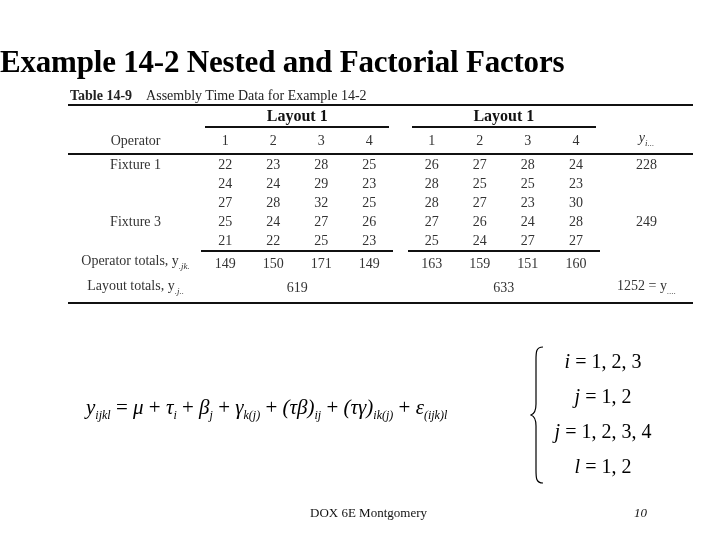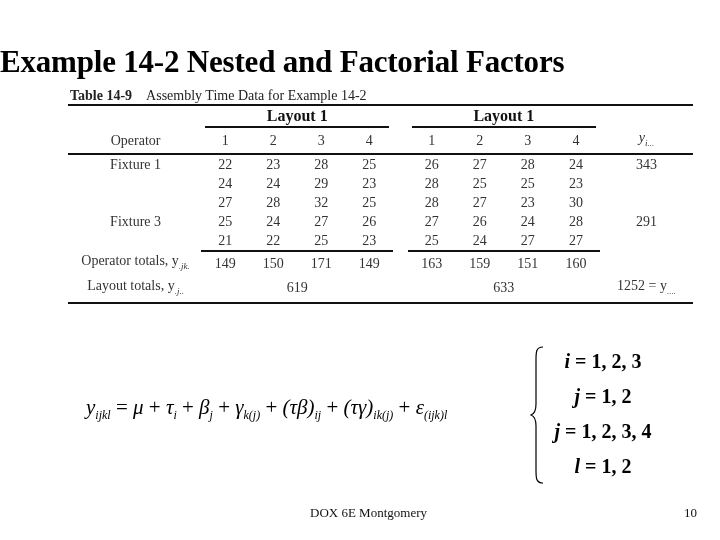--- a/index.html
+++ b/index.html
@@ -21,21 +21,21 @@
   .row-head td { border-bottom:2px solid #111; }
   .tot-top td.c { border-top:2px solid #111; }
   .bottom-rule { height:2px; background:#111; margin-top:2px; }
   .ital { font-style:italic; }
   sub { font-size:9px; }
   .eq { position:absolute; left:86px; top:395px; font-size:21px;
         font-family:"Liberation Serif", "DejaVu Serif", serif; white-space:nowrap; }
   .eq i { font-style:italic; }
   .eq sub { font-size:12px; font-style:italic; }
   .brace { position:absolute; left:530px; top:346px; width:14px; height:138px; }
-  .conds { position:absolute; left:548px; top:344px; width:110px; font-size:20px;font-weight:bold; }
+  .conds { position:absolute; left:548px; top:344px; width:110px; font-size:20px; }
   .conds div { height:35px; line-height:35px; text-align:center; }
   .conds i { font-style:italic; }
   .footer { position:absolute; top:505px; font-size:13px; color:#111; }
 </style>
 </head>
 <body>
 
 <div class="title">Example 14-2 Nested and Factorial Factors</div>
 
 <div class="tbl-wrap">
@@ -73,21 +73,21 @@
       <td class="lbl">Fixture 1</td>
       <td class="c">22</td>
           <td class="c">23</td>
           <td class="c">28</td>
           <td class="c">25</td>
       <td class="gap"></td>
       <td class="c">26</td>
           <td class="c">27</td>
           <td class="c">28</td>
           <td class="c">24</td>
-      <td class="yt">343</td>
+      <td class="yt">228</td>
     </tr>
     <tr>
       <td class="lbl"></td>
       <td class="c">24</td>
           <td class="c">24</td>
           <td class="c">29</td>
           <td class="c">23</td>
       <td class="gap"></td>
       <td class="c">28</td>
           <td class="c">25</td>
@@ -112,21 +112,21 @@
       <td class="lbl">Fixture 3</td>
       <td class="c">25</td>
           <td class="c">24</td>
           <td class="c">27</td>
           <td class="c">26</td>
       <td class="gap"></td>
       <td class="c">27</td>
           <td class="c">26</td>
           <td class="c">24</td>
           <td class="c">28</td>
-      <td class="yt">291</td>
+      <td class="yt">249</td>
     </tr>
     <tr>
       <td class="lbl"></td>
       <td class="c">21</td>
           <td class="c">22</td>
           <td class="c">25</td>
           <td class="c">23</td>
       <td class="gap"></td>
       <td class="c">25</td>
           <td class="c">24</td>
@@ -176,13 +176,13 @@
 </svg>
 
 <div class="conds">
   <div><i>i</i> = <span>1, 2, 3</span></div>
   <div><i>j</i> = <span>1, 2</span></div>
   <div><i>j</i> = <span>1, 2, 3, 4</span></div>
   <div><i>l</i> = <span>1, 2</span></div>
 </div>
 
 <div class="footer" style="left:310px;">DOX 6E Montgomery</div>
-<div class="footer" style="left:684px;">10</div>
+<div class="footer" style="left:634px;font-style:italic;">10</div>
 
 </body></html>

